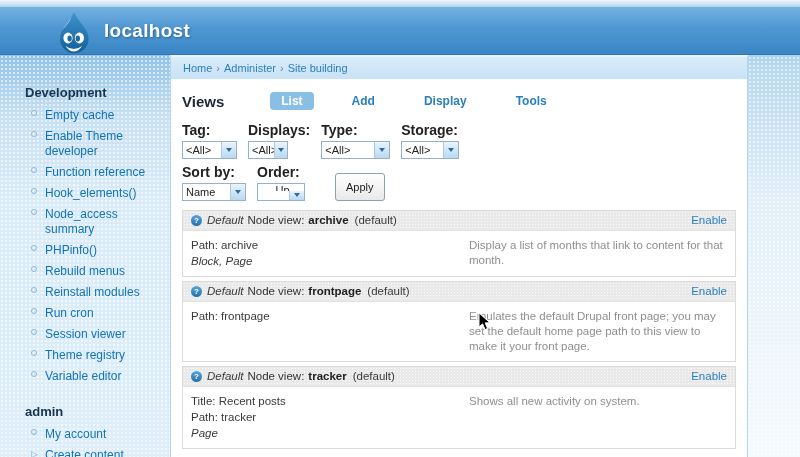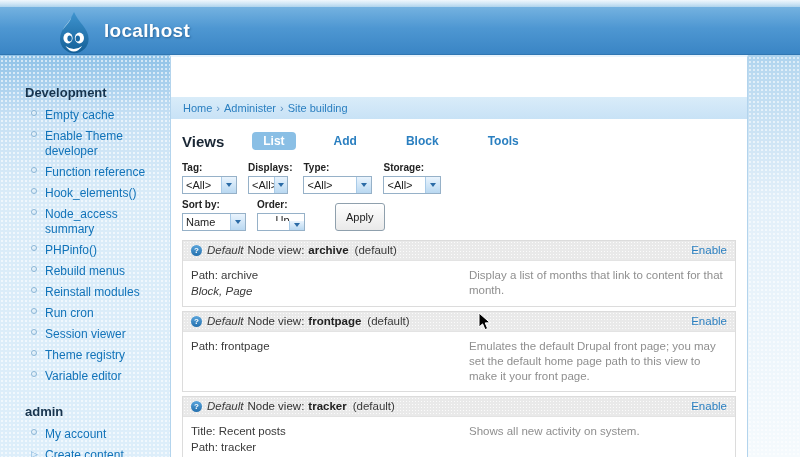--- a/index.html
+++ b/index.html
@@ -35,35 +35,35 @@
   .side-item{position:relative;padding:0 6px 6px 45px;line-height:15px;}
   .side-link{color:#1173b9;text-decoration:none;font-size:12px;cursor:pointer;}
   .bullet{position:absolute;left:31px;top:2px;}
   .b-circle{width:6px;height:6px;border-radius:50%;border:1px solid #8cb6d6;
     background:linear-gradient(135deg,#f4fafe,#cfe6f6);display:inline-block;}
   .b-tri{font-size:9px;color:#79aed9;line-height:9px;}
   
   .panel{position:absolute;left:170px;top:55px;width:578px;height:402px;background:#fff;
     border-left:1px solid #b3d4ed;border-right:1px solid #b3d4ed;border-top:2px solid #e9f4fc;}
   .breadcrumb{height:24px;background:linear-gradient(180deg,#d9ecf9,#c8e2f6);
-    border-bottom:2px solid #ffffff;padding:5px 0 0 12px;font-size:11px;color:#5a8fbf;margin-top:40px;}
+    border-bottom:2px solid #ffffff;padding:5px 0 0 12px;font-size:11px;color:#5a8fbf;}
   .breadcrumb a{color:#2a7fc0;text-decoration:none;cursor:pointer;}
   .bc-sep{margin:0 4px;}
   .panel-inner{padding:8px 11px 0 11px;}
   
   .titlerow{display:flex;align-items:center;margin:3px 0 12px 0;}
   .page-title{font-size:15px;font-weight:bold;color:#1a2735;}
-  .tabs{display:flex;align-items:flex-start;margin-left:28px;}
+  .tabs{display:flex;align-items:flex-start;margin-left:46px;}
   .tab{color:#2a7fc0;font-weight:bold;font-size:12px;text-decoration:none;margin-right:27px;
     padding:2px 11px;border-radius:4px;cursor:pointer;}
   .tab.active{background:#8abfe5;color:#fff;}
   
   .f-row{display:flex;align-items:flex-end;margin-bottom:5px;}
   .f-block{margin-right:11px;}
-  .f-label{font-size:10px;font-weight:bold;color:#222;margin-bottom:3px;}
+  .f-label{font-size:14px;font-weight:bold;color:#222;margin-bottom:3px;}
   .xpselect{height:18px;border:1px solid #96b1c8;background:#fff;display:flex;
     align-items:center;font-size:11px;color:#222;padding-left:3px;cursor:pointer;}
   .xpselect .val{white-space:nowrap;overflow:hidden;text-align:center;}
   .xp-arrow{margin-left:auto;width:15px;height:16px;border-left:1px solid #a9cbe8;
     background:linear-gradient(180deg,#eaf4fd,#b9d8f1);display:flex;align-items:center;justify-content:center;}
   .xp-arrow i{display:block;width:0;height:0;border-left:3px solid transparent;
     border-right:3px solid transparent;border-top:4px solid #2b6ba6;}
   .apply-btn{margin-left:19px;height:28px;padding:1px 10px 2px 10px;font-size:11px;color:#222;
     border:1px solid #8fa0ad;border-radius:3px;background:linear-gradient(180deg,#ffffff,#e9e9e9);
     font-family:"Liberation Sans",sans-serif;cursor:pointer;}
@@ -146,21 +146,21 @@
 
   <div class="panel">
     <div class="breadcrumb"><span id="breadcrumb-list"><a>Home</a><span class="bc-sep">›</span><a>Administer</a><span class="bc-sep">›</span><a>Site building</a></span></div>
 
     <div class="panel-inner">
       <div class="titlerow">
         <div class="page-title">Views</div>
         <div class="tabs" id="tabs">
             <a class="tab active">List</a>
             <a class="tab">Add</a>
-            <a class="tab">Block</a>
+            <a class="tab">Display</a>
             <a class="tab">Tools</a>
           </div>
       </div>
 
       <div>
         <div class="f-row" id="filters-row1">
             <div class="f-block">
               <div class="f-label">Tag:</div>
               <div class="xpselect" style="width: 55px;">
                 <span class="val">&lt;All&gt;</span>

